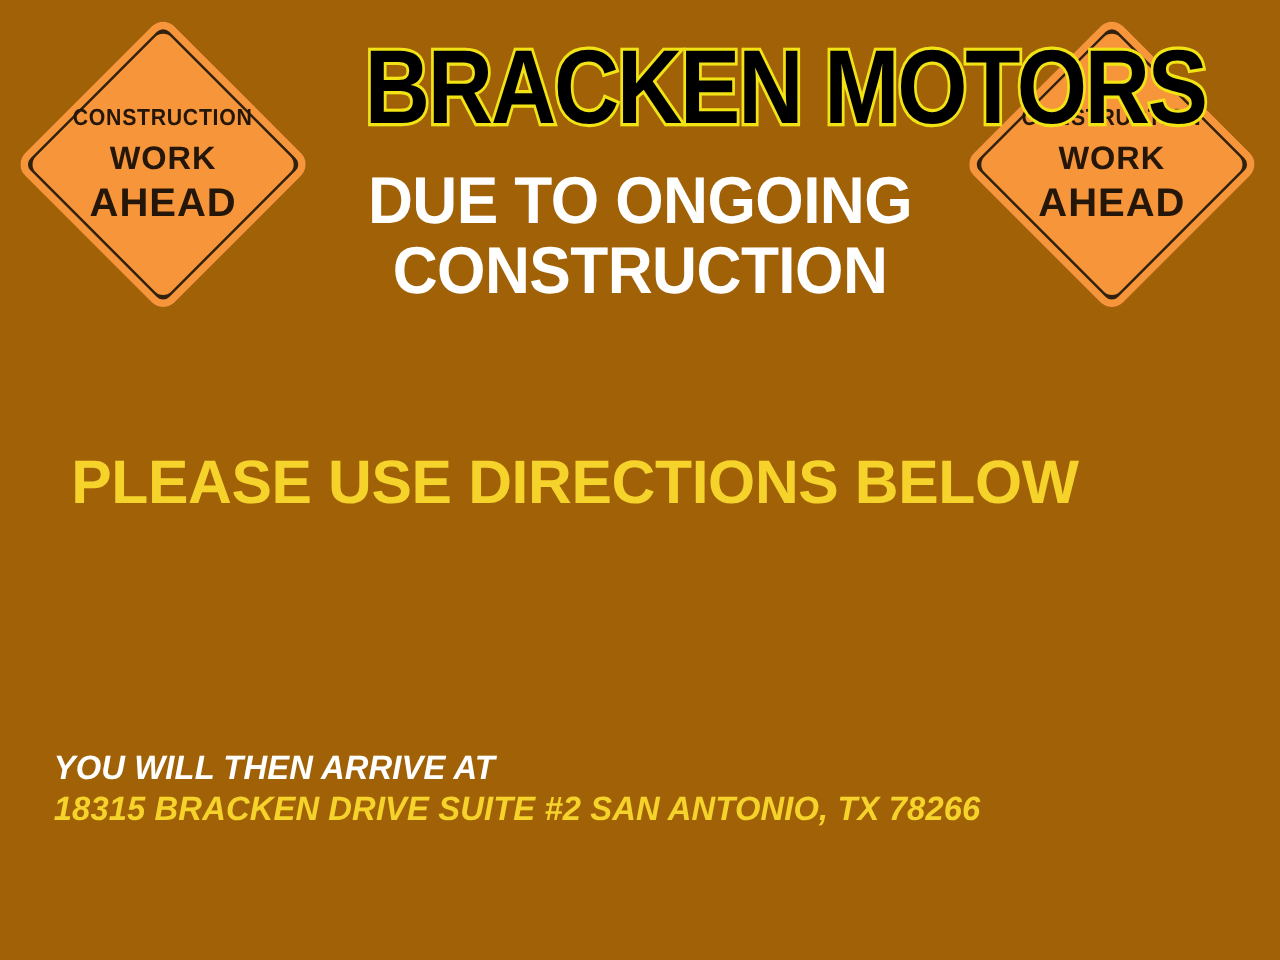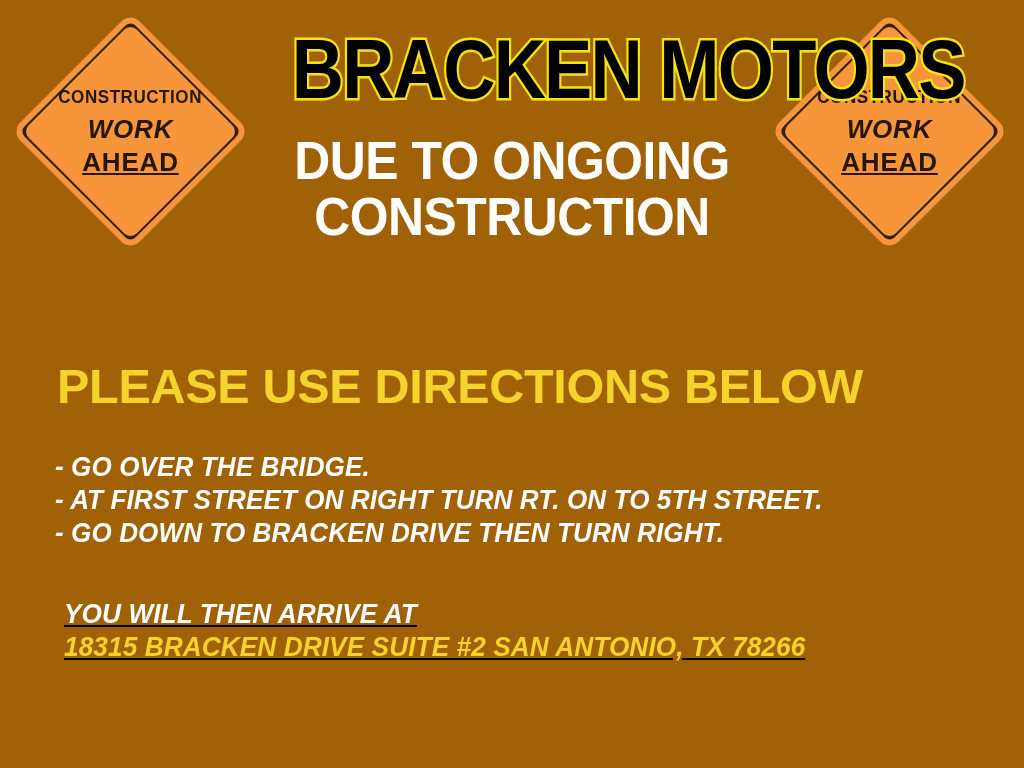--- a/index.html
+++ b/index.html
@@ -79,26 +79,24 @@
   .sign-line-1 {
     font-size: 18.5px;
     letter-spacing: 0.6px;
     transform: scaleX(0.92);
     margin-bottom: 9px;
   }
   .sign-line-2 {
     font-size: 26px;
     letter-spacing: 0.8px;
     margin-bottom: 7px;
-    font-style: italic;
   }
   .sign-line-3 {
-    font-size: 26px;
+    font-size: 32px;
     letter-spacing: 0.8px;
-    text-decoration: underline;
   }
 
   
   .brand-title {
     position: absolute;
     left: 256px;
     top: 26px;
     width: 512px;
     text-align: center;
     font-family: "Liberation Sans", sans-serif;
@@ -162,24 +160,23 @@
     letter-spacing: 0.1px;
     white-space: nowrap;
     margin-bottom: 3px;
     transform: scaleX(0.965);
     transform-origin: left center;
   }
 
   
   .arrival {
     position: absolute;
-    left: 64px;
+    left: 43px;
     top: 598px;
     width: 940px;
-    text-decoration: underline;
   }
   .arrival-line {
     font-family: "Liberation Sans", sans-serif;
     font-weight: bold;
     font-style: italic;
     font-size: 27px;
     line-height: 33px;
     letter-spacing: 0.1px;
     white-space: nowrap;
     transform: scaleX(0.97);
@@ -215,24 +212,19 @@
 
   <div class="brand-title">BRACKEN MOTORS</div>
 
   <div class="subhead">
     <div>DUE TO ONGOING</div>
     <div>CONSTRUCTION</div>
   </div>
 
   <div class="directions-headline">PLEASE USE DIRECTIONS BELOW</div>
 
-  <div class="steps">
-    <div class="step-line">- GO OVER THE BRIDGE.</div>
-    <div class="step-line">- AT FIRST STREET ON RIGHT TURN RT. ON TO 5TH STREET.</div>
-    <div class="step-line">- GO DOWN TO BRACKEN DRIVE THEN TURN RIGHT.</div>
-  </div>
 
   <div class="arrival">
     <div class="arrival-line arrival-intro">YOU WILL THEN ARRIVE AT</div>
     <div class="arrival-line arrival-address">18315 BRACKEN DRIVE SUITE #2 SAN ANTONIO, TX 78266</div>
   </div>
 
 </div>
 
 </body></html>

